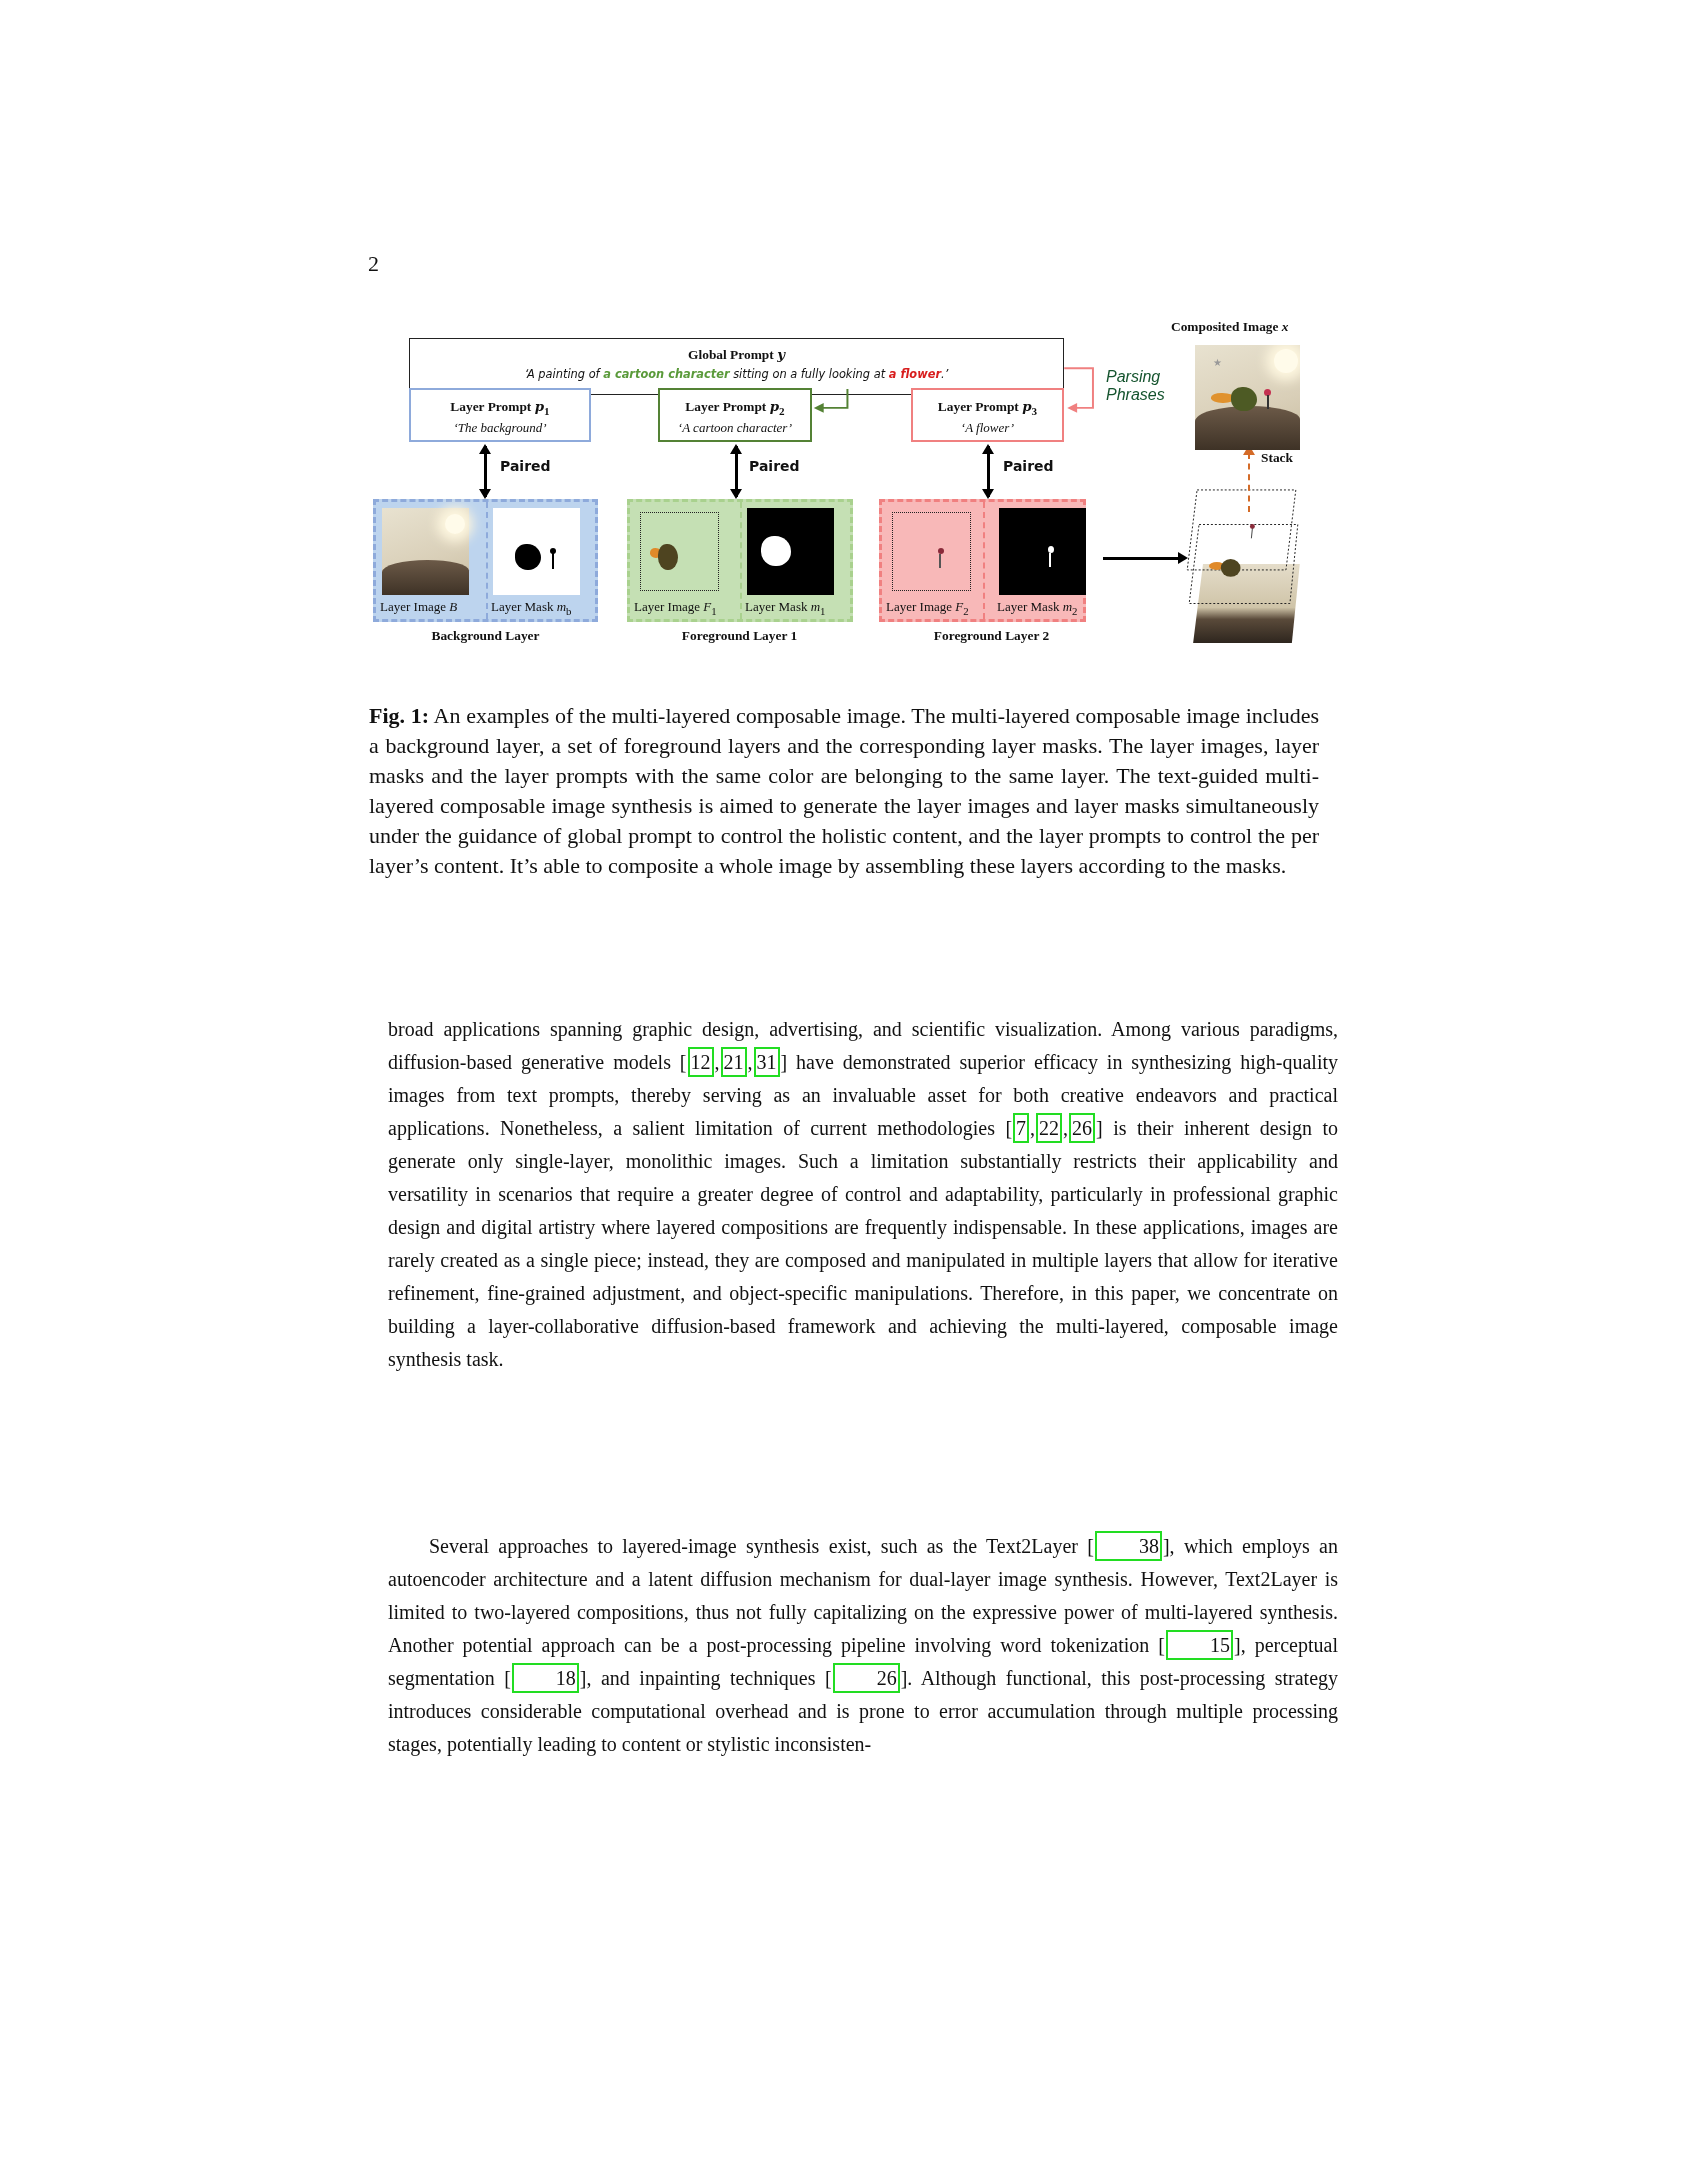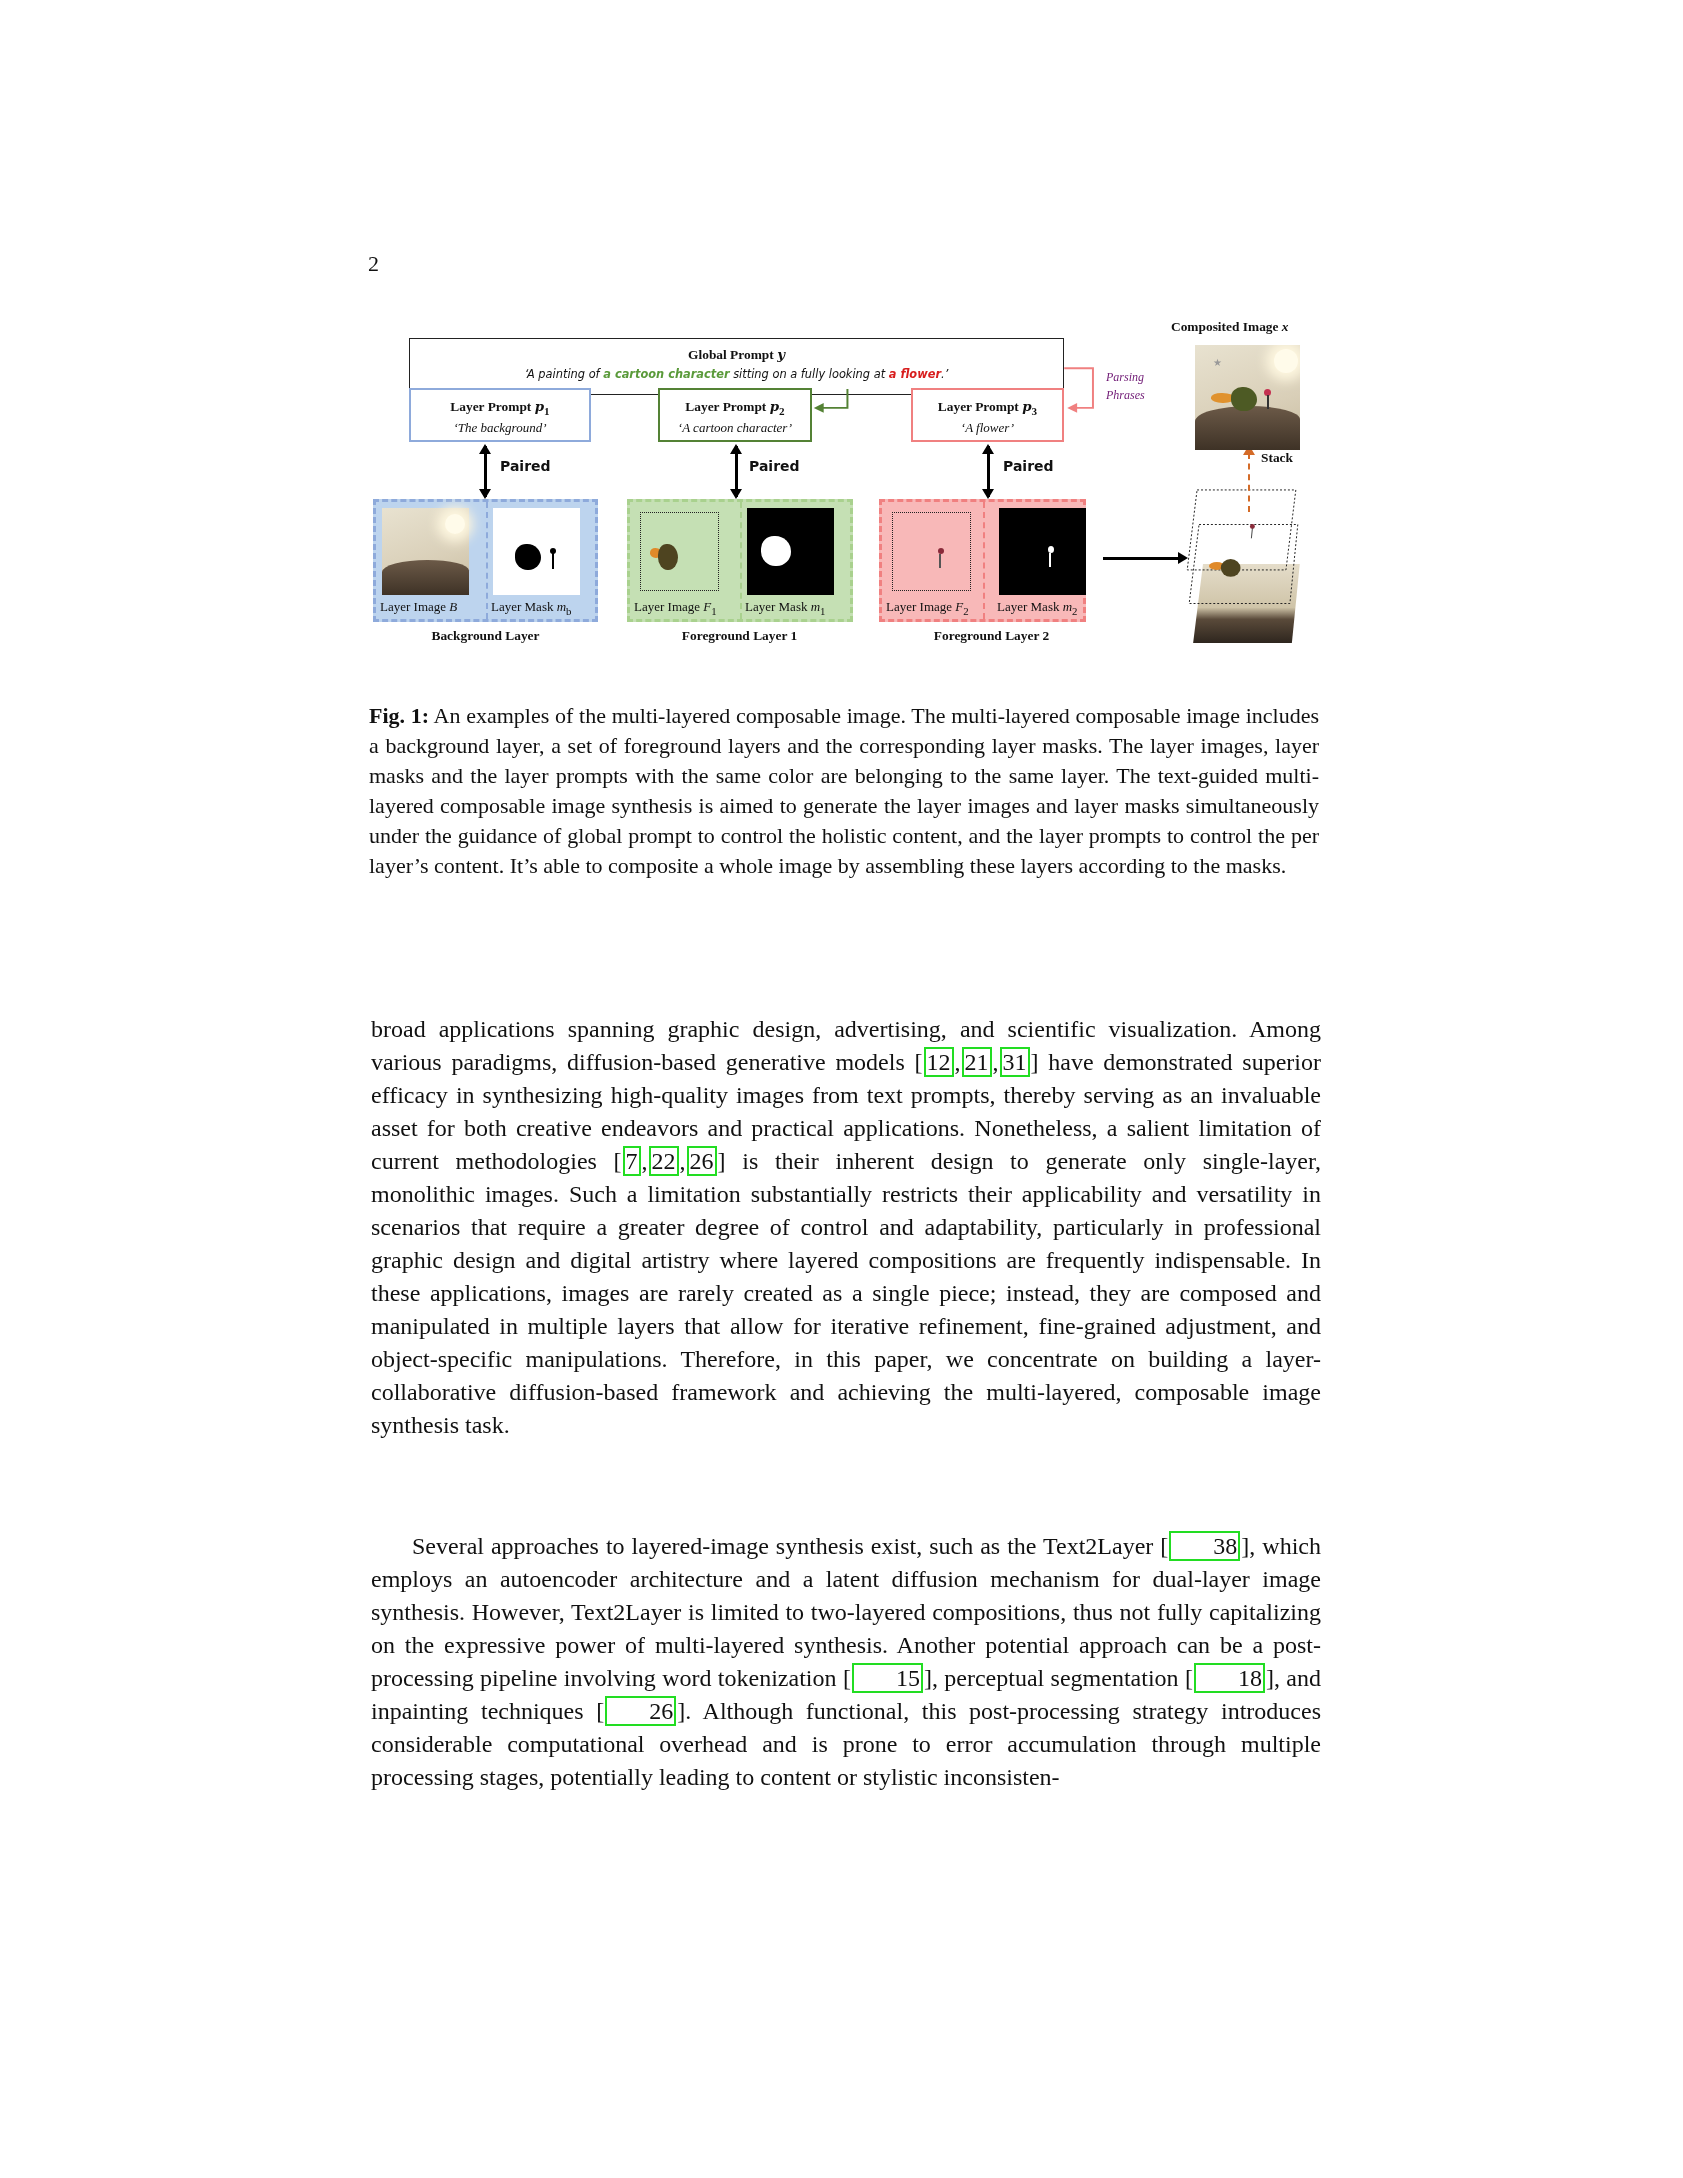--- a/index.html
+++ b/index.html
@@ -52,34 +52,34 @@
           background: linear-gradient(180deg, #6c5a48 0%, #3e3226 100%);
           border-radius: 60% 55% 0 0 / 40% 35% 0 0; }
   .sun { position: absolute; right: 4px; top: 6px; width: 20px; height: 20px; border-radius: 50%; background: #fffbea; box-shadow: 0 0 12px 8px #fdf6df; }
   .mask-white { background: #fff; }
   .mask-black { background: #000; }
   .dotted-frame { position: absolute; inset: 4px; border: 1px dotted #222; }
   .blob { position: absolute; border-radius: 45% 55% 50% 50%; }
 
   .comp { left: 1195px; top: 345px; width: 105px; height: 105px; overflow: hidden; }
   .comp-title { left: 1171px; top: 319px; font-weight: bold; font-size: 13.4px; white-space: nowrap; }
-  .parsing { left: 1106px; top: 368px; font-family: Liberation Serif, serif; font-style: italic; font-size: 12px; line-height: 18px; color: #701a75; }
+  .parsing { left: 1106px; top: 368px; font-family: Liberation Sans, sans-serif; font-style: italic; font-size: 16px; line-height: 18px; color: #14532d; }
   .stack-lbl { left: 1261px; top: 450px; font-weight: bold; font-size: 13.4px; }
   .stack-arrow { left: 1248px; top: 453px; width: 0; height: 59px; border-left: 2px dashed #d46b28; }
   .stack-arrow::before { content: ""; position: absolute; left: -7px; top: -8px; border-left: 6px solid transparent; border-right: 6px solid transparent; border-bottom: 10px solid #d46b28; }
   .h-arrow { left: 1103px; top: 557px; width: 81px; height: 2.5px; background: #000; }
   .h-arrow::after { content: ""; position: absolute; right: -4px; top: -5px; border-top: 6px solid transparent; border-bottom: 6px solid transparent; border-left: 10px solid #000; }
 
   
   .caption { left: 369px; top: 701px; width: 950px; font-size: 22px; line-height: 30px; text-align: justify; }
   .caption b { font-weight: bold; }
   .caption p { margin: 0; }
 
   
-  .body-text { left: 371px; width: 950px; font-size: 24px; line-height: 33px; text-align: justify; }
+  .body-text { left: 388px; width: 950px; font-size: 20px; line-height: 33px; text-align: justify; }
   .body-text p { margin: 0; }
   .p1 { top: 1013px; }
   .p2 { top: 1530px; }
   .indent { text-indent: 41px; }
   .cite { display: inline-block; border: 2px solid #22dd22; padding: 0 1px; line-height: 26px; margin: 0 1px; }
 </style>
 </head>
 <body>
 
 <div class="abs page-num">2</div>

